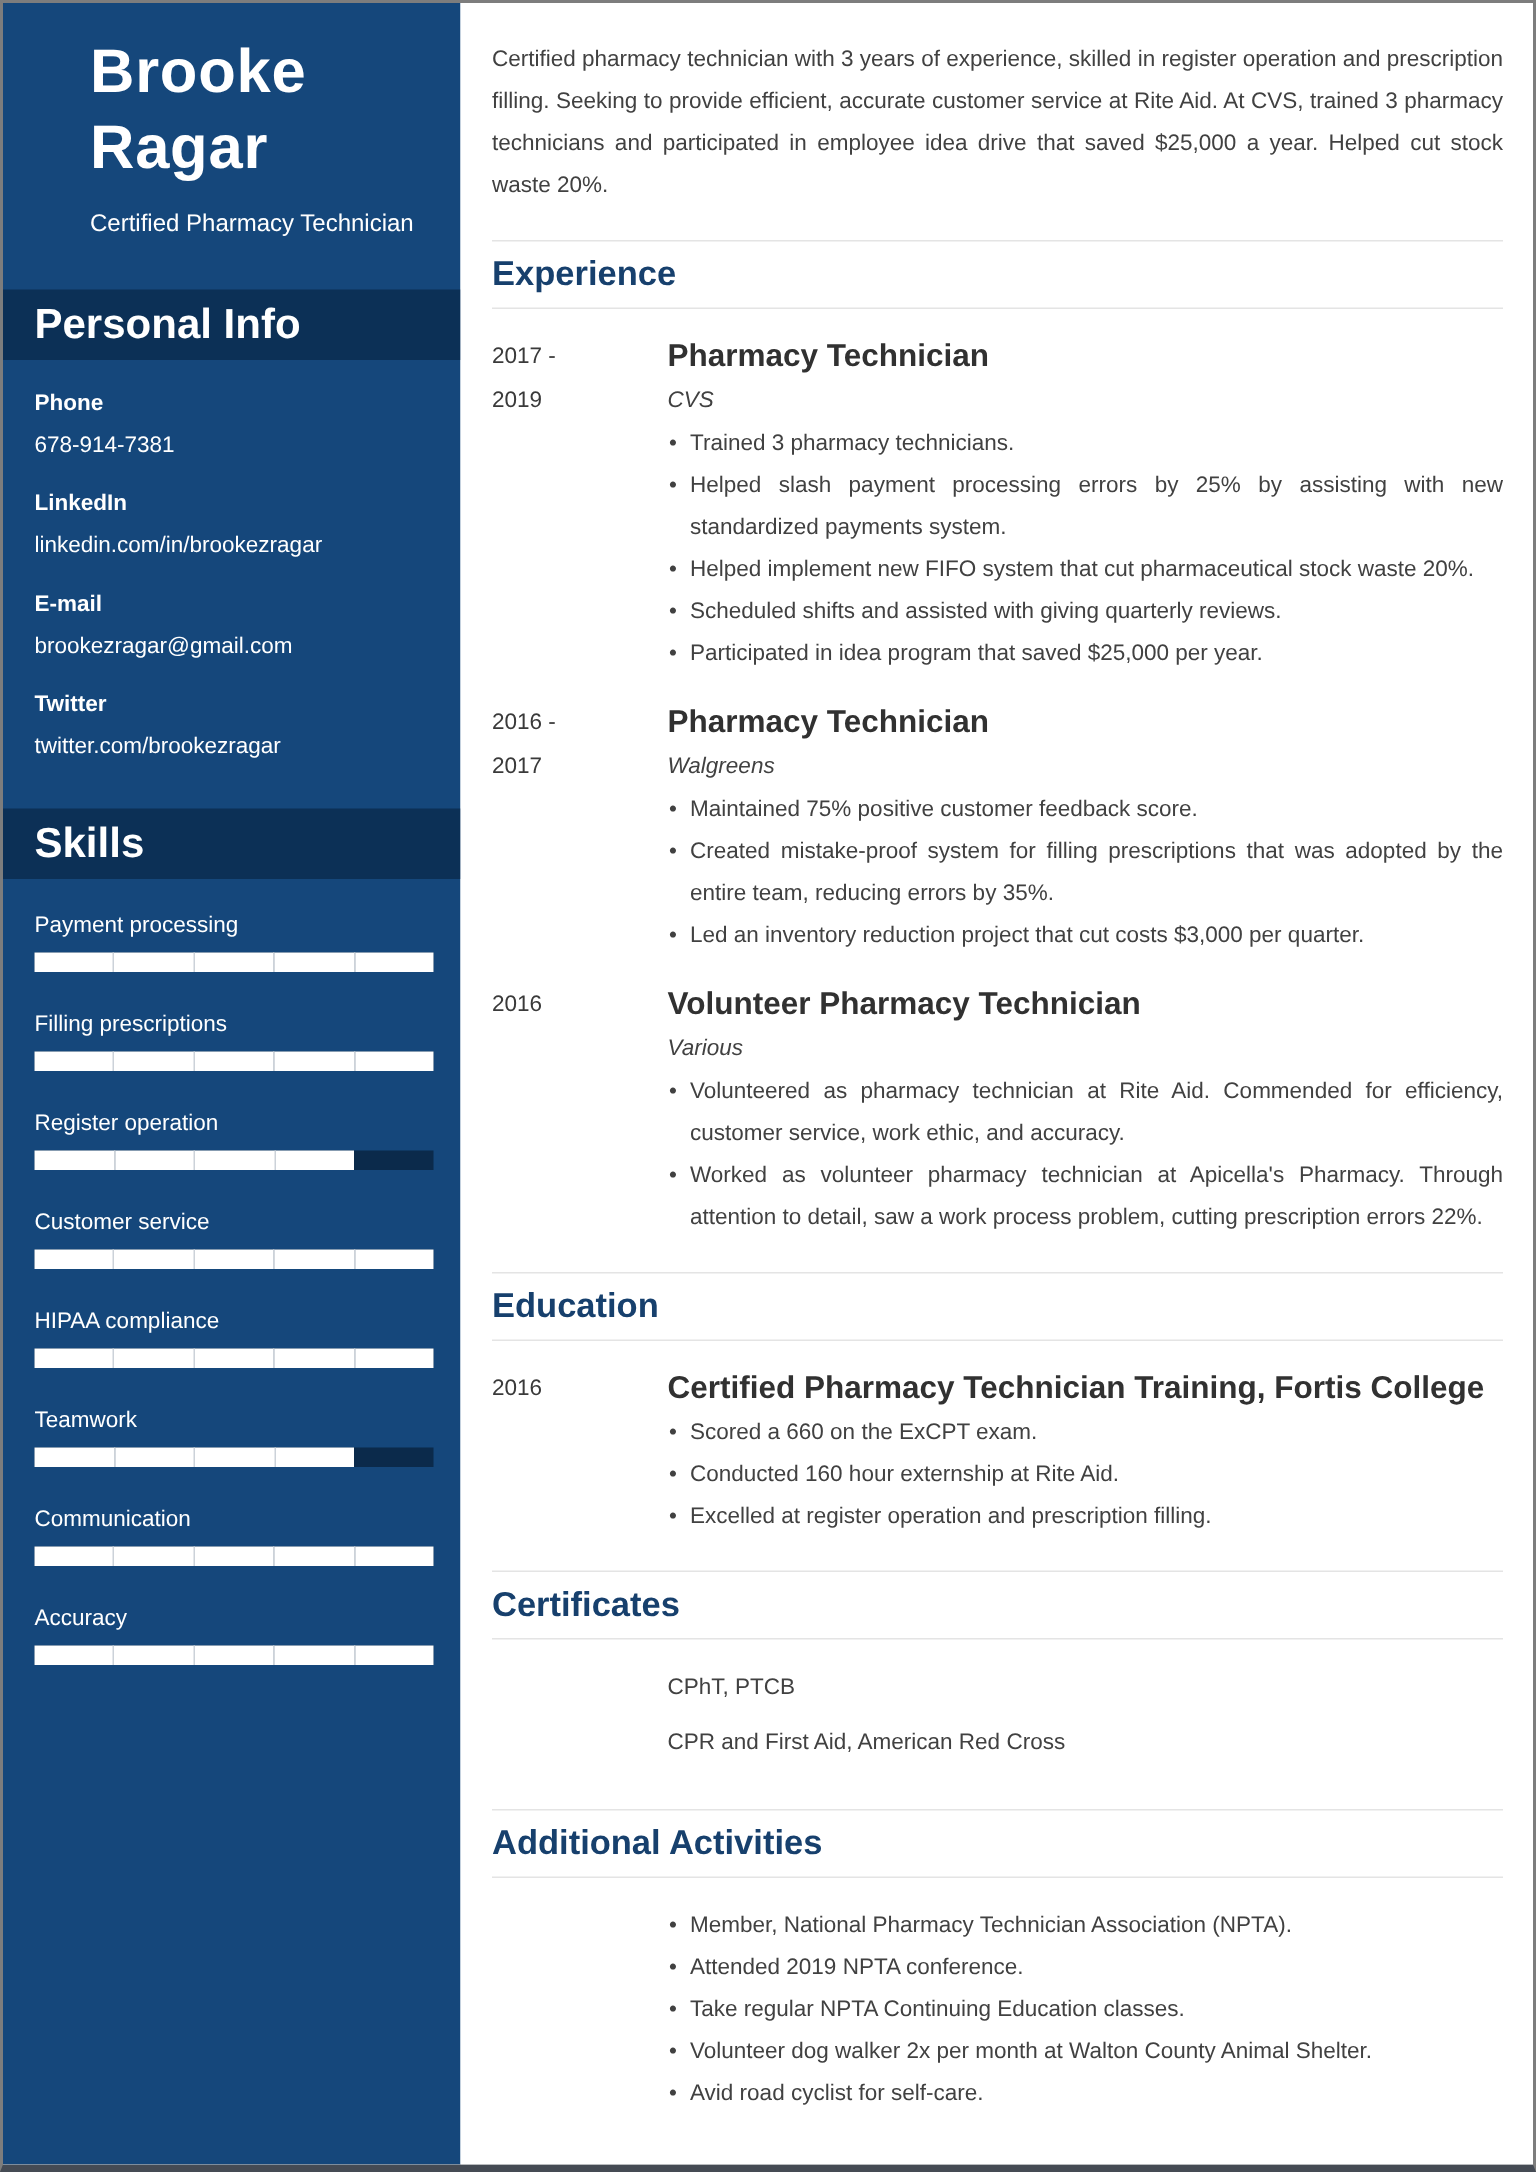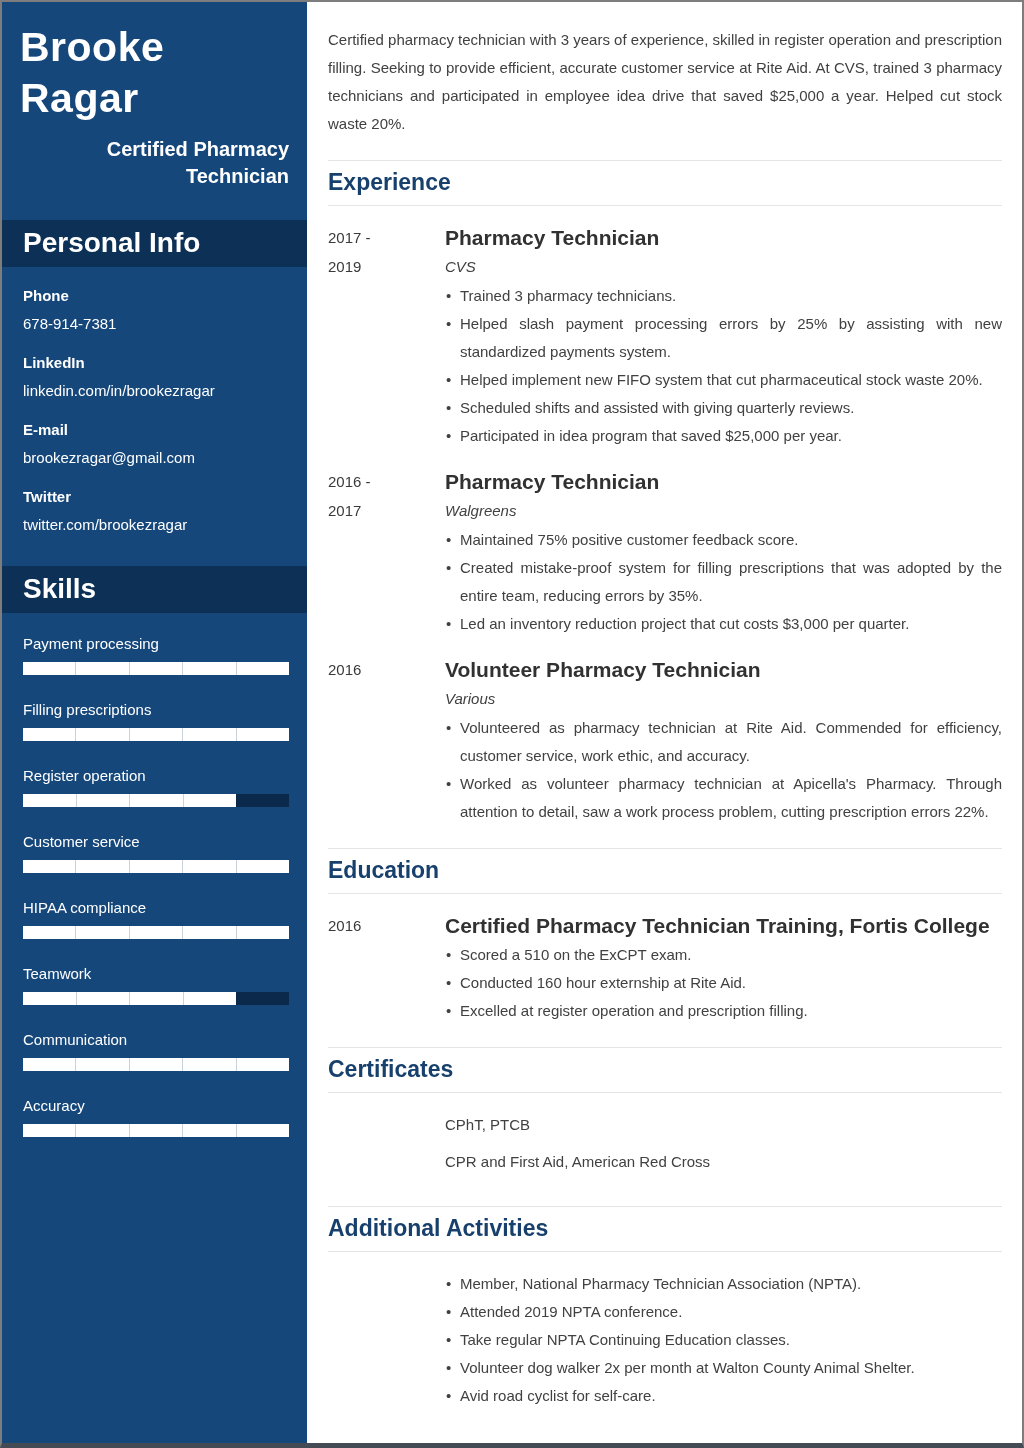--- a/index.html
+++ b/index.html
@@ -17,28 +17,28 @@
     overflow: hidden;
     background: #ffffff;
   }
   
   .sidebar {
     width: 305px; flex-shrink: 0;
     background: #15477B;
     color: #ffffff;
     padding-top: 20px;
   }
-  .sidebar-pad { padding-left: 18px; padding-right: 18px; }
+  .sidebar-pad { padding-left: 18px; padding-right: 18px; margin-left: 40px; }
   .candidate-name {
     font-size: 41px; font-weight: bold; line-height: 51px;
     letter-spacing: 0.5px;
   }
   .candidate-title {
     margin-top: 12px;
-    font-size: 20px; line-height: 27px; font-weight: bold; text-align: right;
+    font-size: 16px; line-height: 27px; font-weight: normal;
   }
   .side-band {
     margin-top: 30px;
     background: #0C3056;
     padding: 7px 21px 8px 21px;
     font-size: 28px; font-weight: bold;
   }
   .contact-list { padding: 18px 21px 0 21px; }
   .contact-item { margin-bottom: 17px; }
   .contact-label { font-weight: bold; font-size: 15px; line-height: 22px; }
@@ -285,21 +285,21 @@
       <h2 class="section-heading">Education</h2>
       <div class="rule"></div>
 
       <div class="entry">
         <div class="entry-dates">
           <span>2016</span>
         </div>
         <div>
           <div class="entry-title">Certified Pharmacy Technician Training, Fortis College</div>
           <ul class="bullets">
-            <li>Scored a 510 on the ExCPT exam.</li>
+            <li>Scored a 660 on the ExCPT exam.</li>
             <li>Conducted 160 hour externship at Rite Aid.</li>
             <li>Excelled at register operation and prescription filling.</li>
           </ul>
         </div>
       </div>
     </section>
 
     <section class="section">
       <div class="rule"></div>
       <h2 class="section-heading">Certificates</h2>

